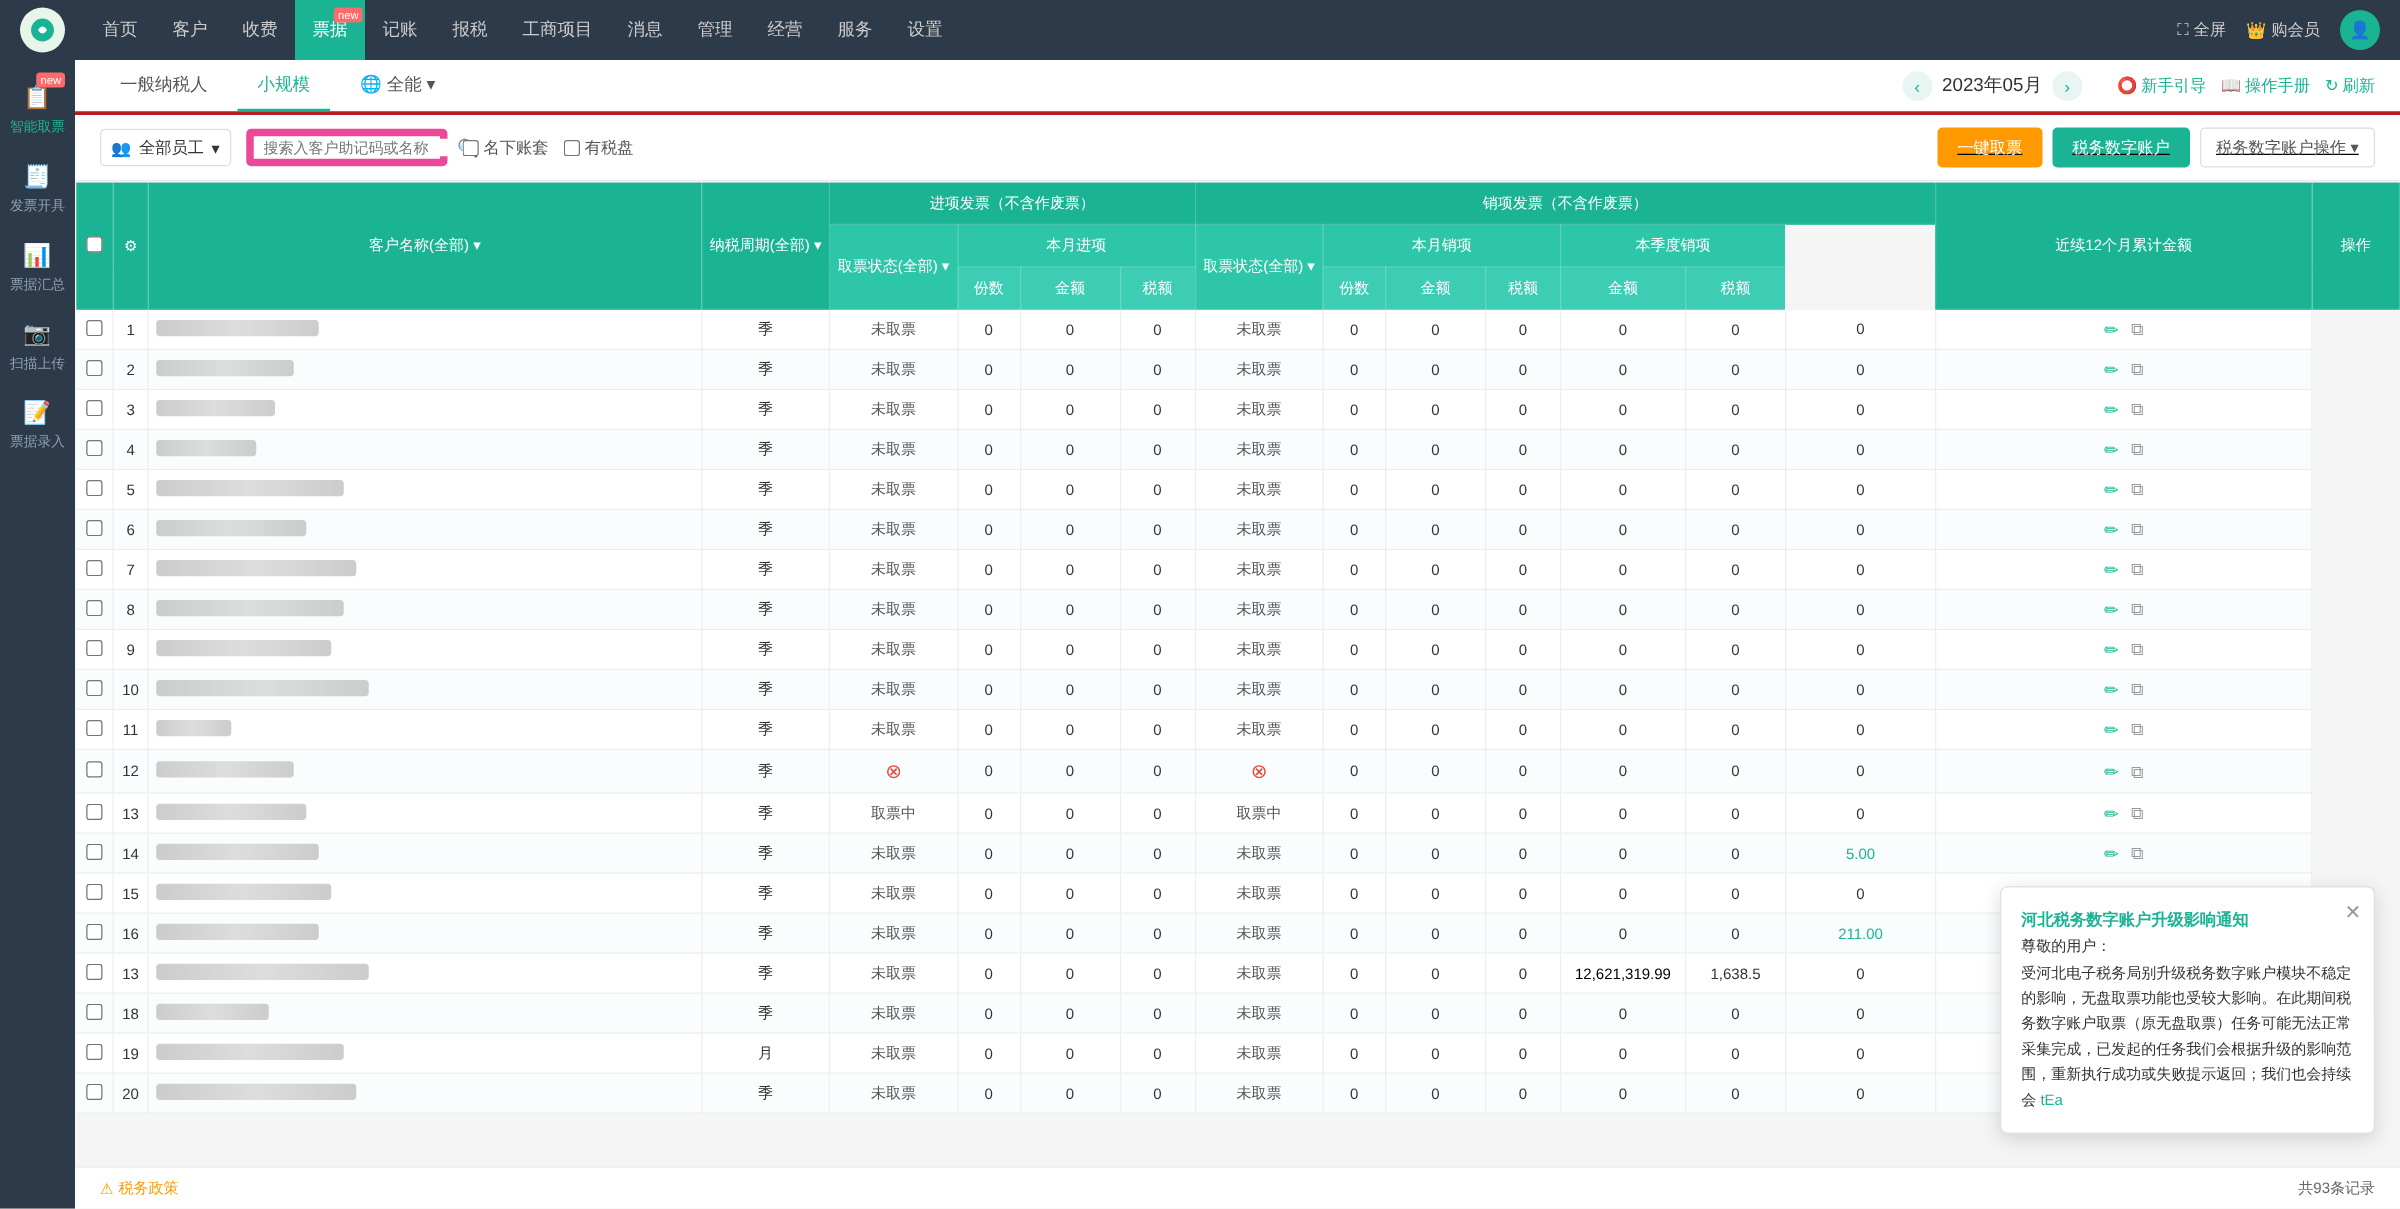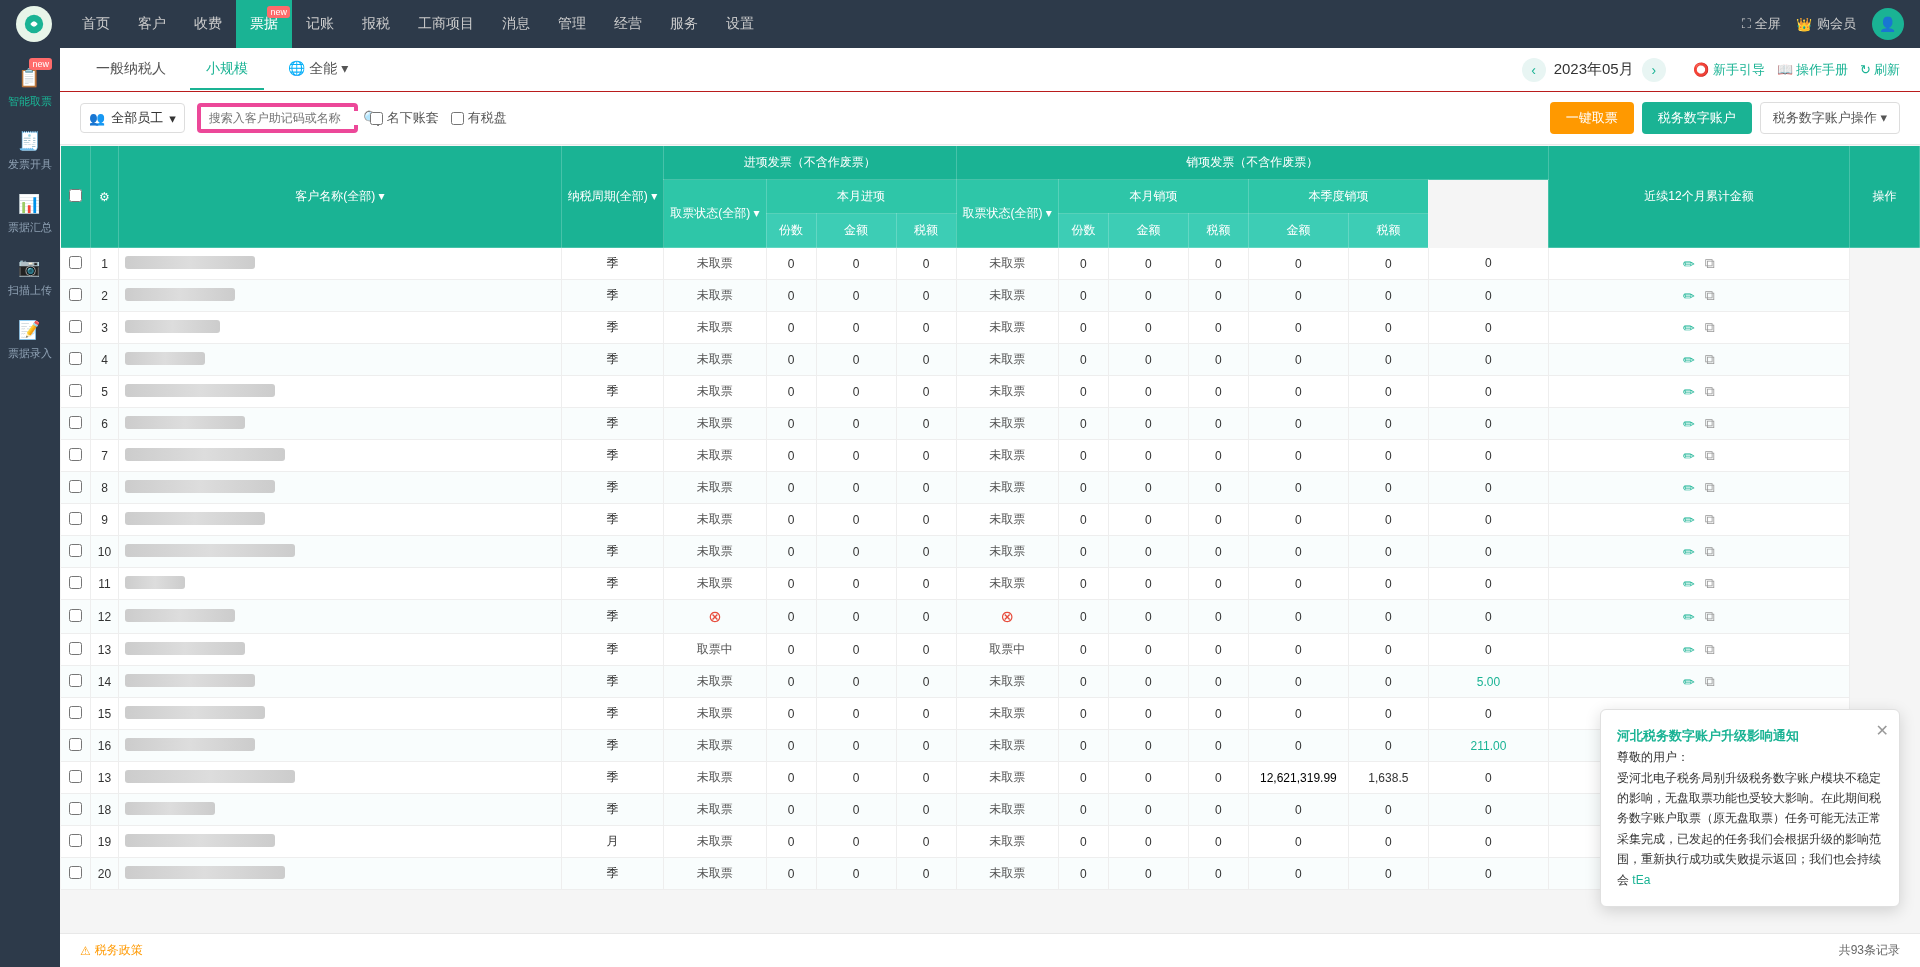--- a/index.html
+++ b/index.html
@@ -98,21 +98,21 @@
     .main-content {
       flex: 1;
       display: flex; flex-direction: column;
       overflow: hidden;
     }
 
     
     .sub-nav {
       height: 44px;
       background: #fff;
-      border-bottom: 1px solid #b91c1c;
+      border-bottom: 3px solid #b91c1c;
       display: flex; align-items: center;
       padding: 0 20px;
       gap: 8px;
       justify-content: center;
     }
     .sub-tab {
       padding: 10px 16px;
       cursor: pointer;
       color: #555;
       font-size: 14px;
@@ -157,40 +157,40 @@
       padding: 0 8px;
       background: #fff;
       cursor: pointer;
       font-size: 13px;
       color: #333;
       min-width: 100px;
       gap: 6px;
     }
     .search-box {
       display: flex; align-items: center;
-      border: 4px solid #ec4899;
+      border: 6px solid #ec4899;
       border-radius: 4px;
       height: 30px;
       padding: 0 8px;
       background: #fff;
       width: 161px;
     }
     .search-box input {
       border: none; outline: none; flex: 1;
       font-size: 12px; color: #999;
     }
     .search-btn {
       background: none; border: none; cursor: pointer; color: #999; font-size: 14px;
     }
     .checkbox-item {
       display: flex; align-items: center; gap: 4px;
       cursor: pointer; font-size: 13px; color: #555;
     }
     .checkbox-item input { cursor: pointer; }
-    .toolbar-right { margin-left: auto; display: flex; gap: 8px; }
+    .toolbar-right { margin-left: auto; display: flex; gap: 8px; text-decoration: underline; }
     .btn-orange {
       background: #ff9900; color: #fff;
       border: none; border-radius: 4px;
       padding: 6px 16px; cursor: pointer; font-size: 13px;
     }
     .btn-teal {
       background: #1ab394; color: #fff;
       border: none; border-radius: 4px;
       padding: 6px 16px; cursor: pointer; font-size: 13px;
     }

